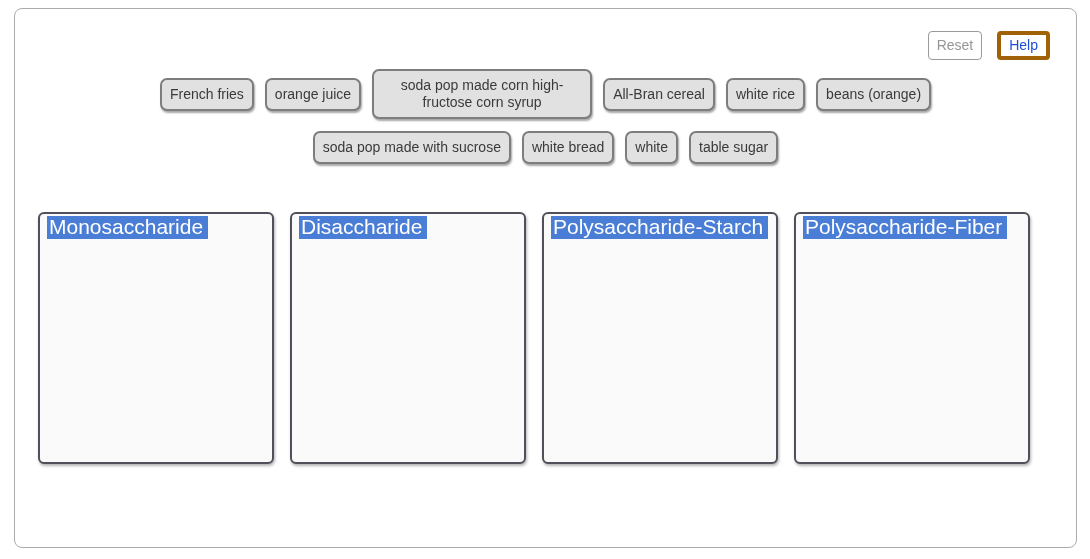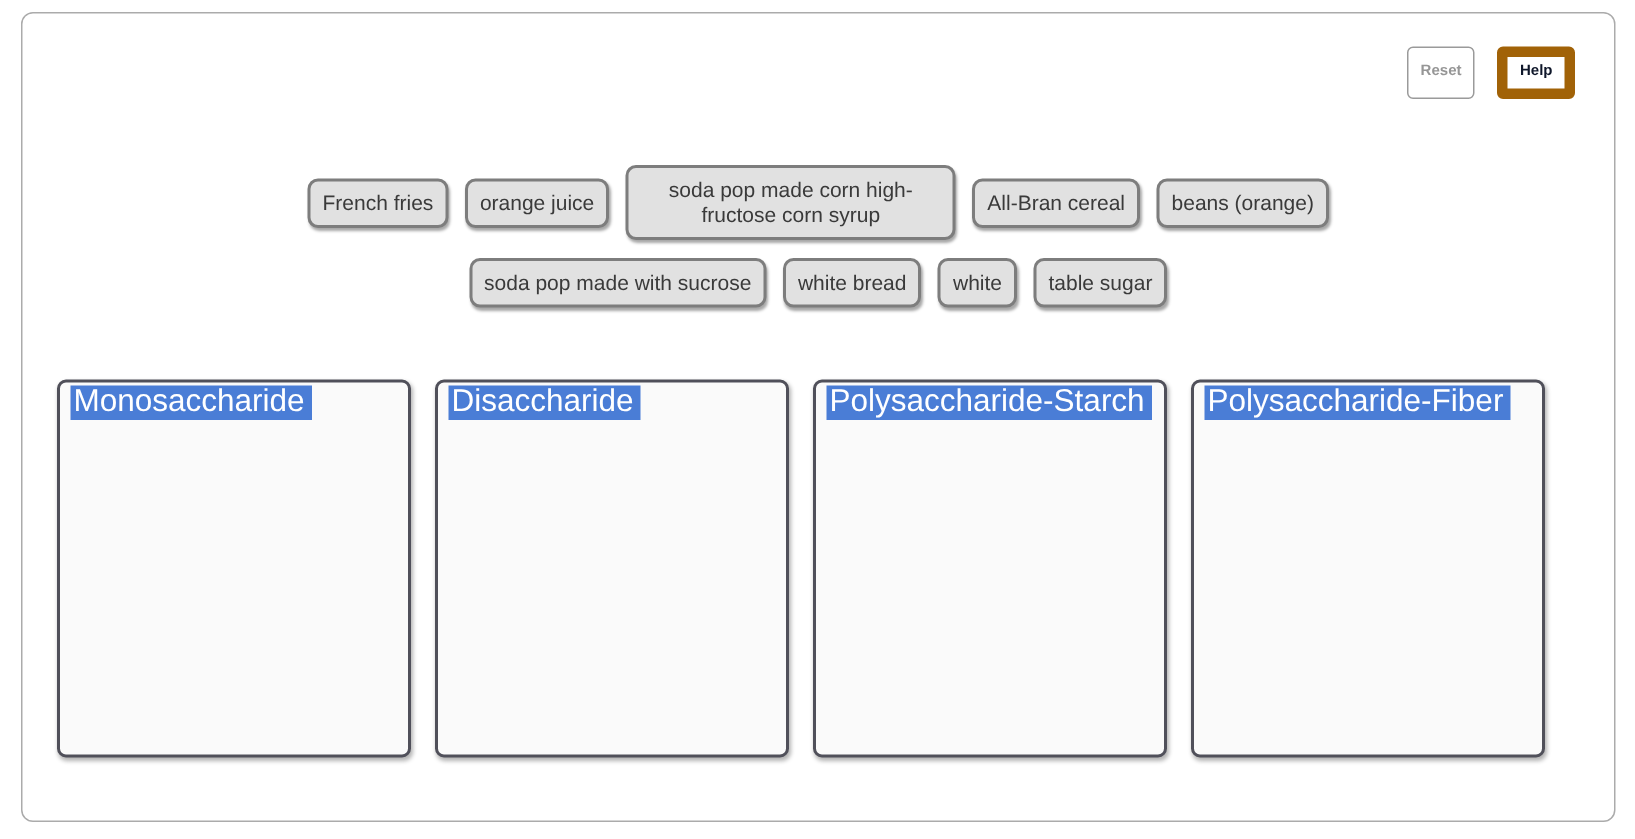--- a/index.html
+++ b/index.html
@@ -21,37 +21,37 @@
   }
   .toolbar {
     position: absolute;
     top: 22px;
     right: 26px;
     display: flex;
     gap: 15px;
   }
   .btn {
     font-family: "Liberation Sans", sans-serif;
-    font-size: 10px;
-    font-weight: bold;
+    font-size: 14px;
+    font-weight: normal;
     background: #ffffff;
     border-radius: 4px;
     padding: 2px 8px 3px 8px;
     cursor: pointer;
     line-height: 16px;
   }
   .btn-reset { color: #969696; border: 1px solid #9a9a9a; }
-  .btn-help  { color: #0f172a; border: 7px solid #a16207; }
+  .btn-help  { color: #1d4ed8; border: 4px solid #a16207; }
   .chip-row {
     display: flex;
     justify-content: center;
     align-items: center;
     gap: 11px;
   }
-  .chip-row-1 { margin-top: 101px; }
+  .chip-row-1 { margin-top: 60px; }
   .chip-row-2 { margin-top: 12px; justify-content: center; }
   .chip {
     font-family: "Liberation Sans", sans-serif;
     font-size: 14px;
     color: #3a3a3a;
     background: var(--chip-bg, #e1e1e1);
     border: 2px solid var(--chip-border, #7d7d7d);
     border-radius: 7px;
     padding: 6px 8px;
     max-width: 220px;
@@ -93,20 +93,21 @@
   <div class="toolbar">
     <button class="btn btn-reset">Reset</button>
     <button class="btn btn-help">Help</button>
   </div>
 
   <div class="chip-row chip-row-1">
       <div class="chip">French fries</div>
       <div class="chip">orange juice</div>
       <div class="chip">soda pop made corn high-fructose corn syrup</div>
       <div class="chip">All-Bran cereal</div>
+      <div class="chip">white rice</div>
       <div class="chip">beans (orange)</div>
     </div>
 
   <div class="chip-row chip-row-2">
       <div class="chip">soda pop made with sucrose</div>
       <div class="chip">white bread</div>
       <div class="chip">white</div>
       <div class="chip">table sugar</div>
     </div>
 

